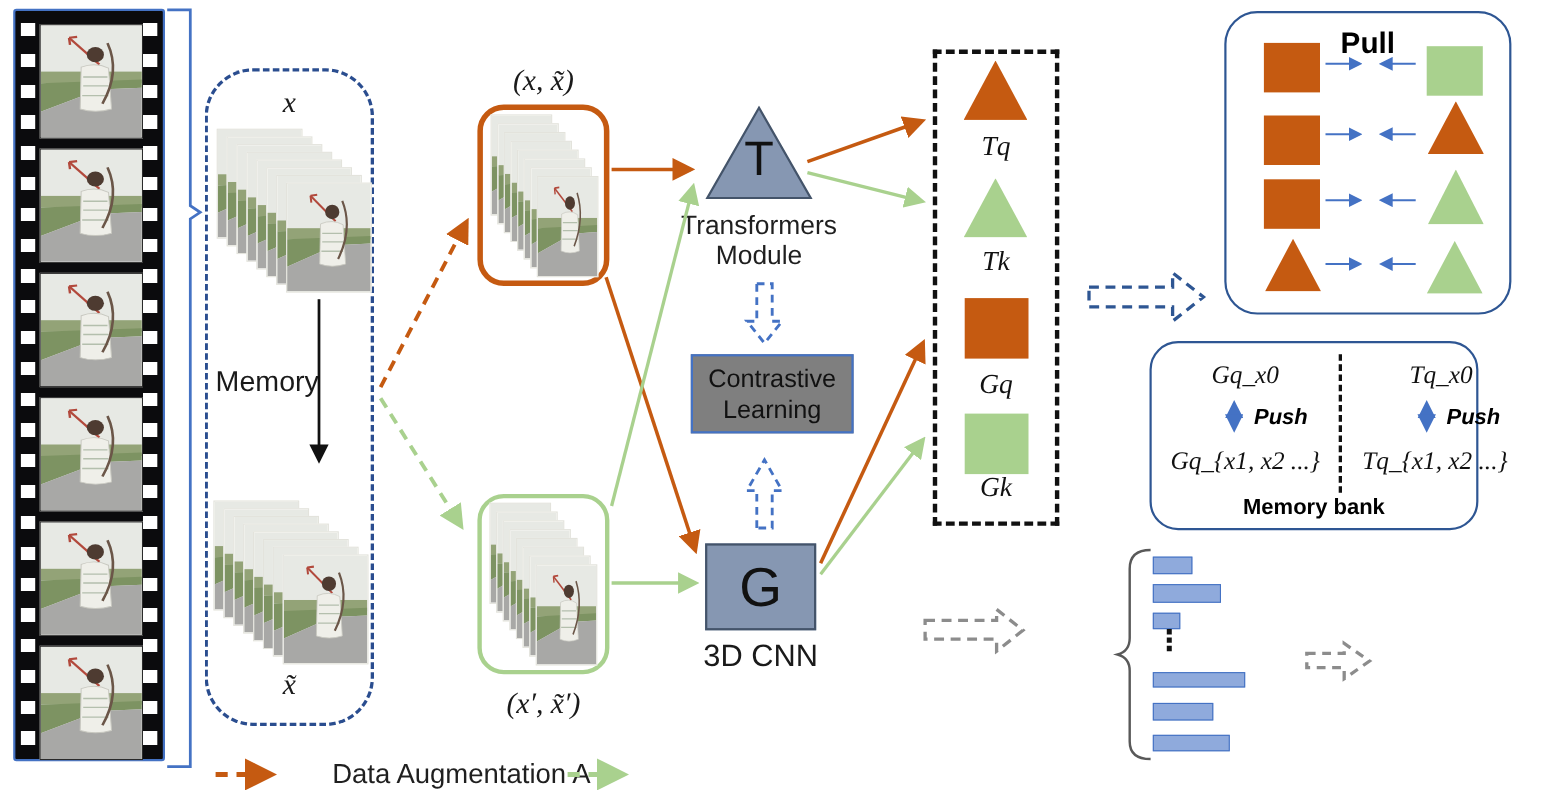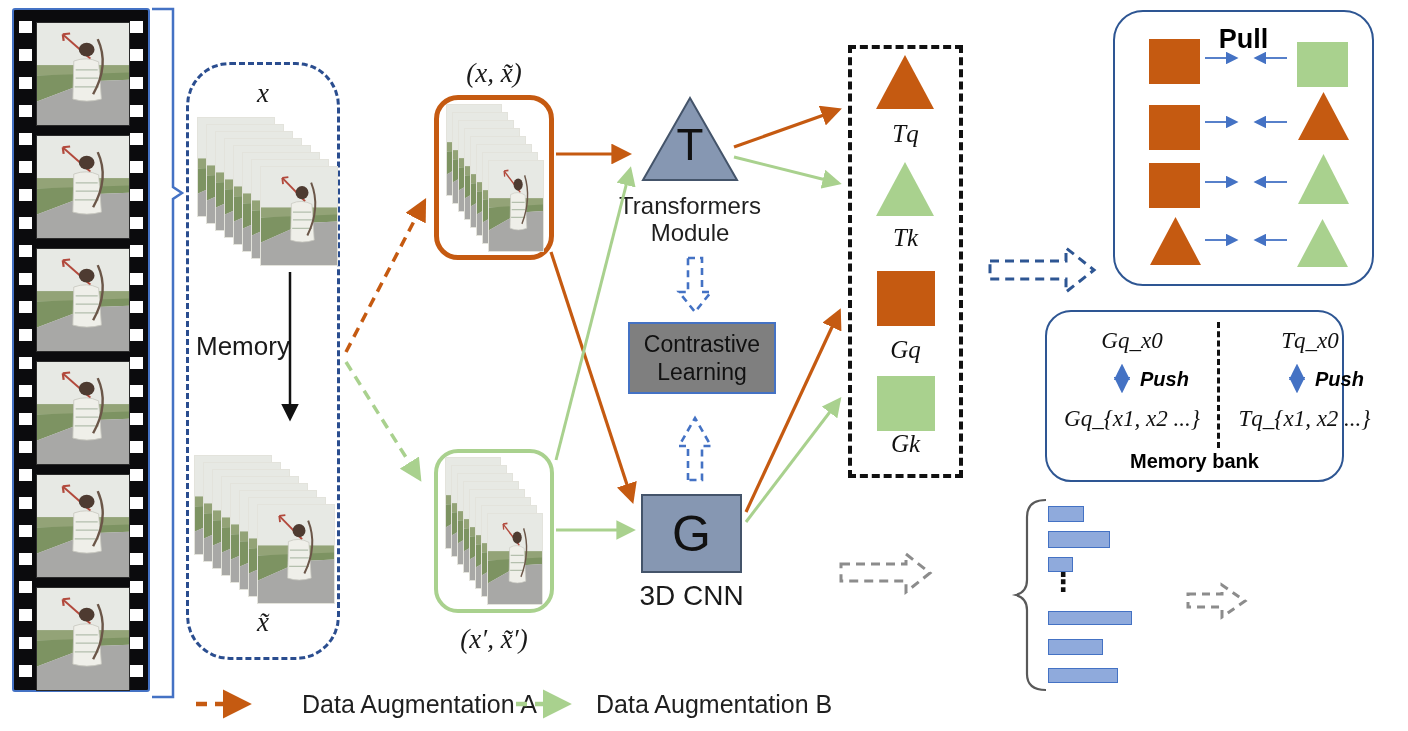--- a/index.html
+++ b/index.html
@@ -413,21 +413,20 @@
   <div class="abs bar" style="top: 506px; width: 36px;"></div>
   <div class="abs bar" style="top: 531px; height: 17px; width: 62px;"></div>
   <div class="abs bar" style="top: 557px; height: 15px; width: 25px;"></div>
   <div class="abs vdots">⋮</div>
   <div class="abs bar" style="top: 611px; height: 14px; width: 84px;"></div>
   <div class="abs bar" style="top: 639px; width: 55px;"></div>
   <div class="abs bar" style="top: 668px; height: 15px; width: 70px;"></div>
 
 
   <div class="abs legend-a">Data Augmentation A</div>
-  <div class="abs legend-b">Data Augmentation B</div>
 
   <svg class="overlay" viewBox="0 0 1408 731">
 
     <path d="M152,9 L173,9 L173,187 L182,193 L173,199 L173,697 L152,697" fill="none" style="stroke:var(--blue,#4472C4)" stroke-width="2.5"></path>
 
     <path d="M290,272 L290,418" fill="none" stroke="#111" stroke-width="2.5" marker-end="url(#mk-black)"></path>
 
     <path d="M346,352 L424,202" fill="none" style="stroke:var(--orange,#C55A11)" stroke-width="3.5" stroke-dasharray="10 7" marker-end="url(#mk-orange)"></path>
     <path d="M346,362 L419,478" fill="none" style="stroke:var(--green,#A9D18E)" stroke-width="3.5" stroke-dasharray="10 7" marker-end="url(#mk-green)"></path>
 

